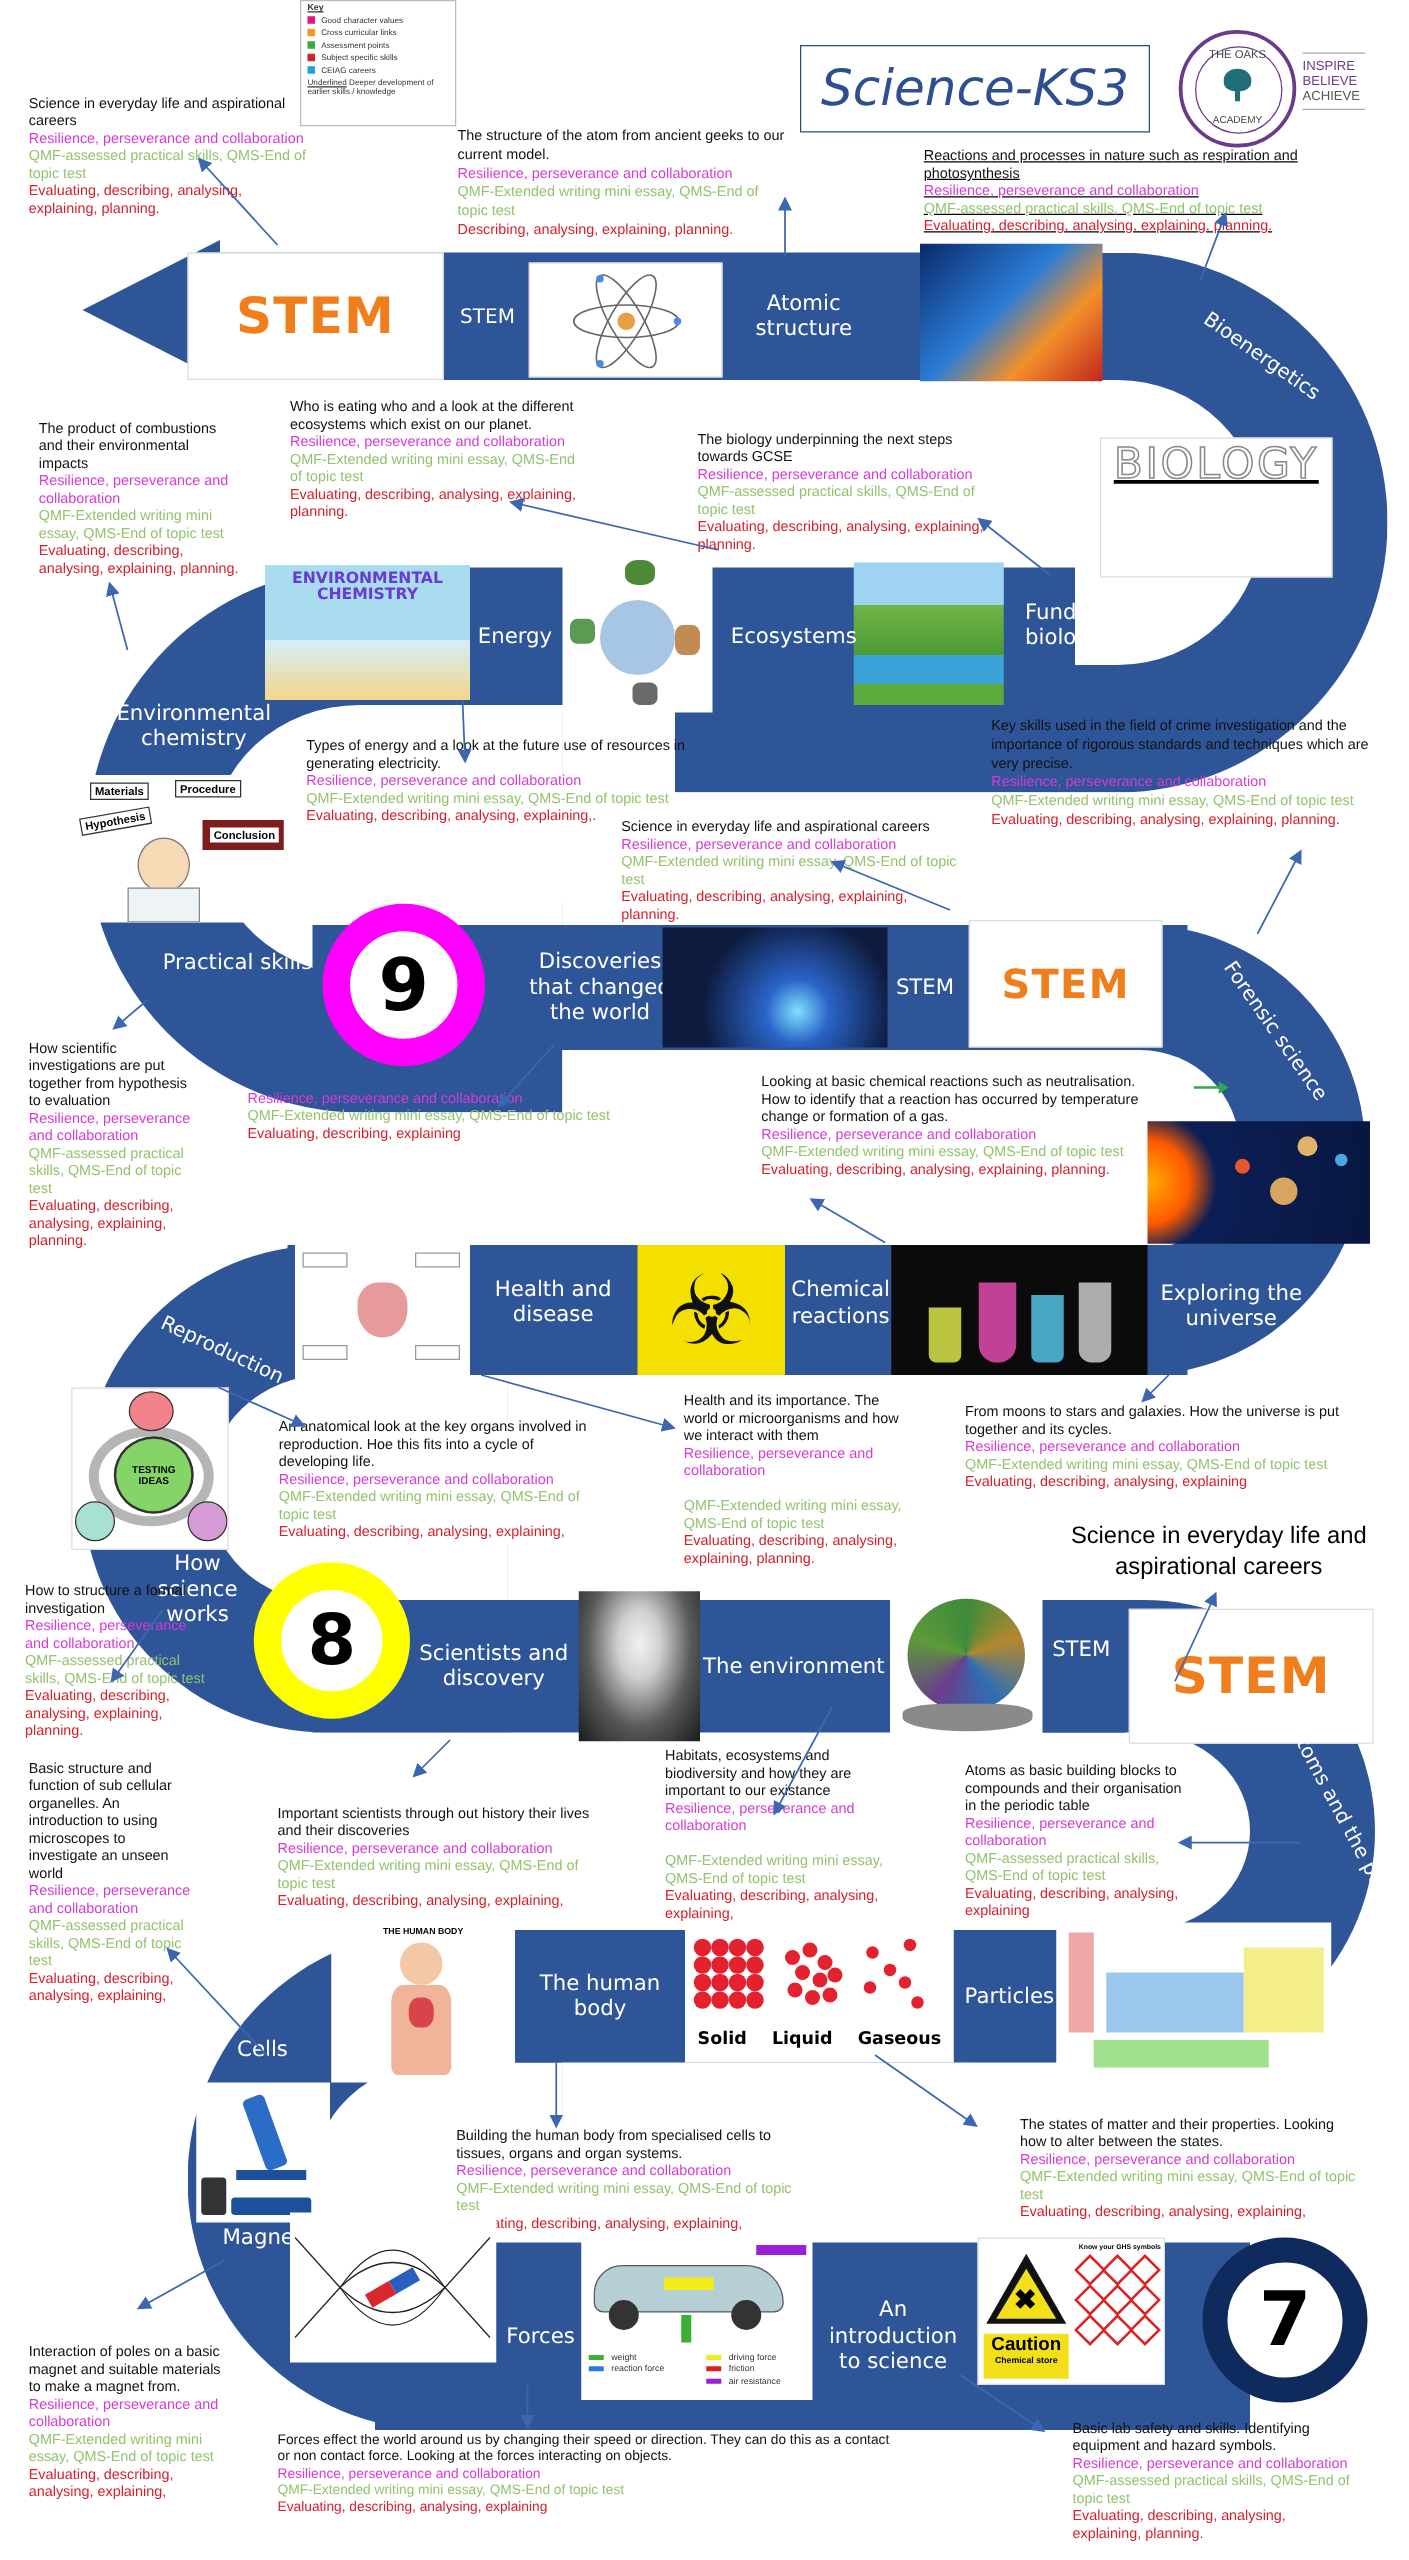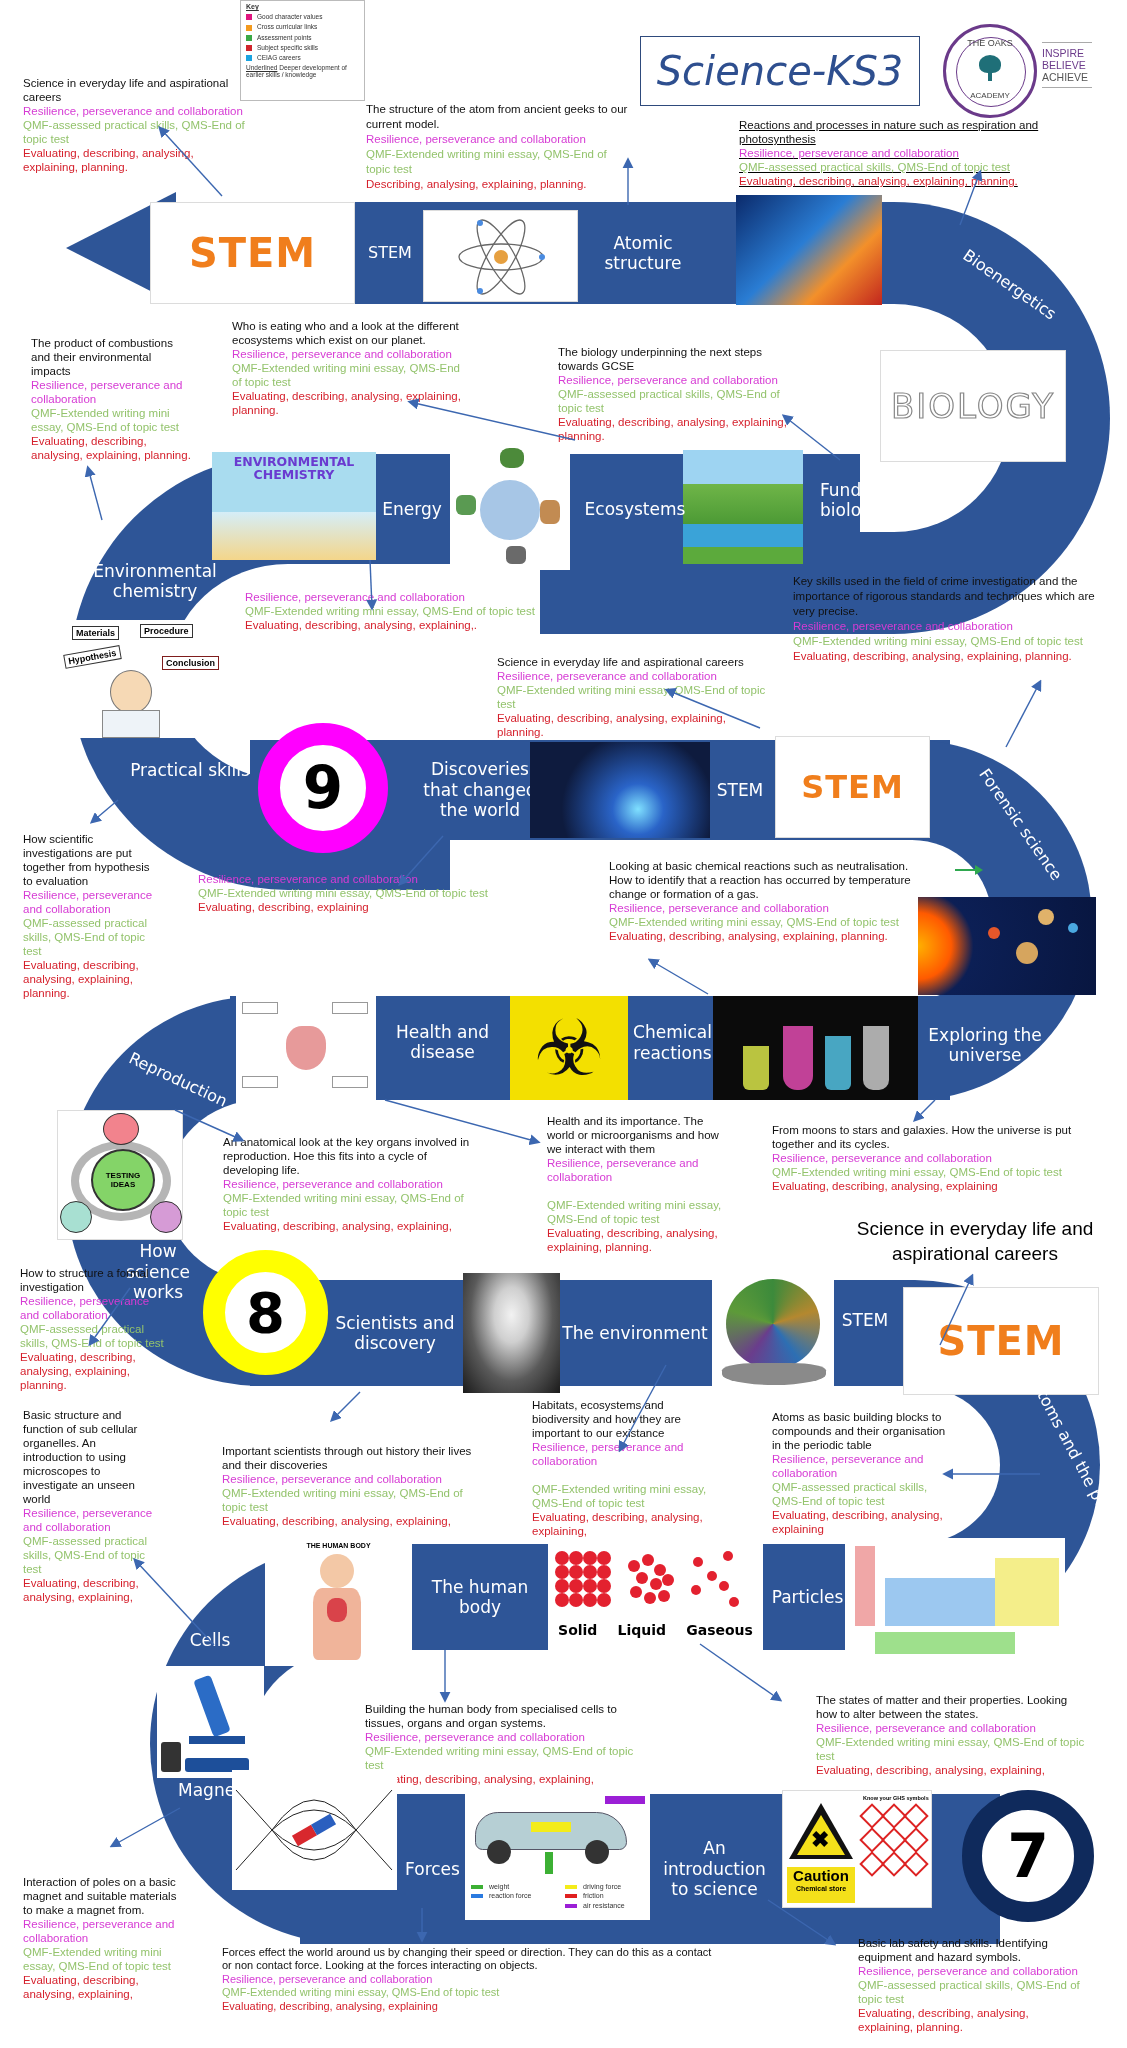--- a/index.html
+++ b/index.html
@@ -113,21 +113,21 @@
   <span class="a">QMF-Extended writing mini essay, QMS-End of topic test</span>
   <span class="s">Describing, analysing, explaining, planning.</span>
 </div>
 <div class="desc" style="left:739px;top:118px;width:330px;text-decoration:underline;">
   <span class="d">Reactions and processes in nature such as respiration and photosynthesis</span>
   <span class="v">Resilience, perseverance and collaboration</span>
   <span class="a">QMF-assessed practical skills, QMS-End of topic test</span>
   <span class="s">Evaluating, describing, analysing, explaining, planning.</span>
 </div>
 
-<div class="img" style="left:880px;top:350px;width:186px;height:112px;display:flex;align-items:center;justify-content:center;">
+<div class="img" style="left:880px;top:350px;width:186px;height:112px;display:flex;align-items:flex-start;justify-content:center;text-decoration:underline;">
   <span style="font-family:'DejaVu Sans',sans-serif;font-size:34px;color:#fff;-webkit-text-stroke:1.2px #888;letter-spacing:2px;">BIOLOGY</span>
 </div>
 <div class="lbl big" style="left:820px;top:464px;width:110px;height:72px;text-align:left;justify-content:flex-start;">
     <span>Fundamental biology</span>
   </div>
 <div class="img" style="left:683px;top:450px;width:120px;height:114px;border:none;background:linear-gradient(#9ed4f2 0%,#9ed4f2 30%,#6fb548 30%,#4c9a35 65%,#3aa3d8 65%,#3aa3d8 85%,#5caa3c 85%);"></div>
 <div class="lbl big" style="left:585px;top:454px;width:100px;height:110px;">
     <span>Ecosystems</span>
   </div>
 <div class="img" style="left:450px;top:440px;width:120px;height:130px;border:none;">
@@ -160,20 +160,21 @@
   <span class="a">QMF-Extended writing mini essay, QMS-End of topic test</span>
   <span class="s">Evaluating, describing, analysing, explaining, planning.</span>
 </div>
 <div class="desc" style="left:558px;top:345px;width:230px;">
   <span class="d">The biology underpinning the next steps towards GCSE</span>
   <span class="v">Resilience, perseverance and collaboration</span>
   <span class="a">QMF-assessed practical skills, QMS-End of topic test</span>
   <span class="s">Evaluating, describing, analysing, explaining, planning.</span>
 </div>
 <div class="desc" style="left:245px;top:590px;width:330px;">
+  <span class="d">Types of energy and a look at the future use of resources in generating electricity.</span>
   <span class="v">Resilience, perseverance and collaboration</span>
   <span class="a">QMF-Extended writing mini essay, QMS-End of topic test</span>
   <span class="s">Evaluating, describing, analysing, explaining,.</span>
 </div>
 <div class="desc" style="left:497px;top:655px;width:270px;">
   <span class="d">Science in everyday life and aspirational careers</span>
   <span class="v">Resilience, perseverance and collaboration</span>
   <span class="a">QMF-Extended writing mini essay, QMS-End of topic test</span>
   <span class="s">Evaluating, describing, analysing, explaining, planning.</span>
 </div>
@@ -181,21 +182,21 @@
   <span class="d">Key skills used in the field of crime investigation and the importance of rigorous standards and techniques which are very precise.</span>
   <span class="v">Resilience, perseverance and collaboration</span>
   <span class="a">QMF-Extended writing mini essay, QMS-End of topic test</span>
   <span class="s">Evaluating, describing, analysing, explaining, planning.</span>
 </div>
 
 <div class="img" style="left:62px;top:620px;width:165px;height:118px;border:none;">
   <div style="position:absolute;left:10px;top:6px;font-size:9px;font-weight:bold;border:1px solid #333;padding:1px 3px;background:#fff;">Materials</div>
   <div style="position:absolute;left:78px;top:4px;font-size:9px;font-weight:bold;border:1px solid #333;padding:1px 3px;background:#fff;">Procedure</div>
   <div style="position:absolute;left:2px;top:30px;font-size:9px;font-weight:bold;border:1px solid #333;padding:1px 3px;background:#fff;transform:rotate(-10deg);">Hypothesis</div>
-  <div style="position:absolute;left:100px;top:36px;font-size:9px;font-weight:bold;border:1px solid #7f1d1d;padding:1px 3px;background:#fff;">Conclusion</div>
+  <div style="position:absolute;left:100px;top:36px;font-size:9px;font-weight:bold;border:6px solid #7f1d1d;padding:1px 3px;background:#fff;">Conclusion</div>
   <div style="position:absolute;left:48px;top:50px;width:40px;height:42px;border-radius:50%;background:#f6d9b5;border:1px solid #777;"></div>
   <div style="position:absolute;left:40px;top:90px;width:56px;height:26px;background:#eef3f8;border:1px solid #888;"></div>
 </div>
 <div class="lbl big" style="left:130px;top:740px;width:120px;height:60px;">
     <span>Practical skills</span>
   </div>
 <div class="ring" style="left:258px;top:723px;width:130px;height:130px;border:22px solid #ff00ff;font-size:58px;">
     <span>9</span>
   </div>
 <div class="lbl big" style="left:420px;top:742px;width:120px;height:96px;">

